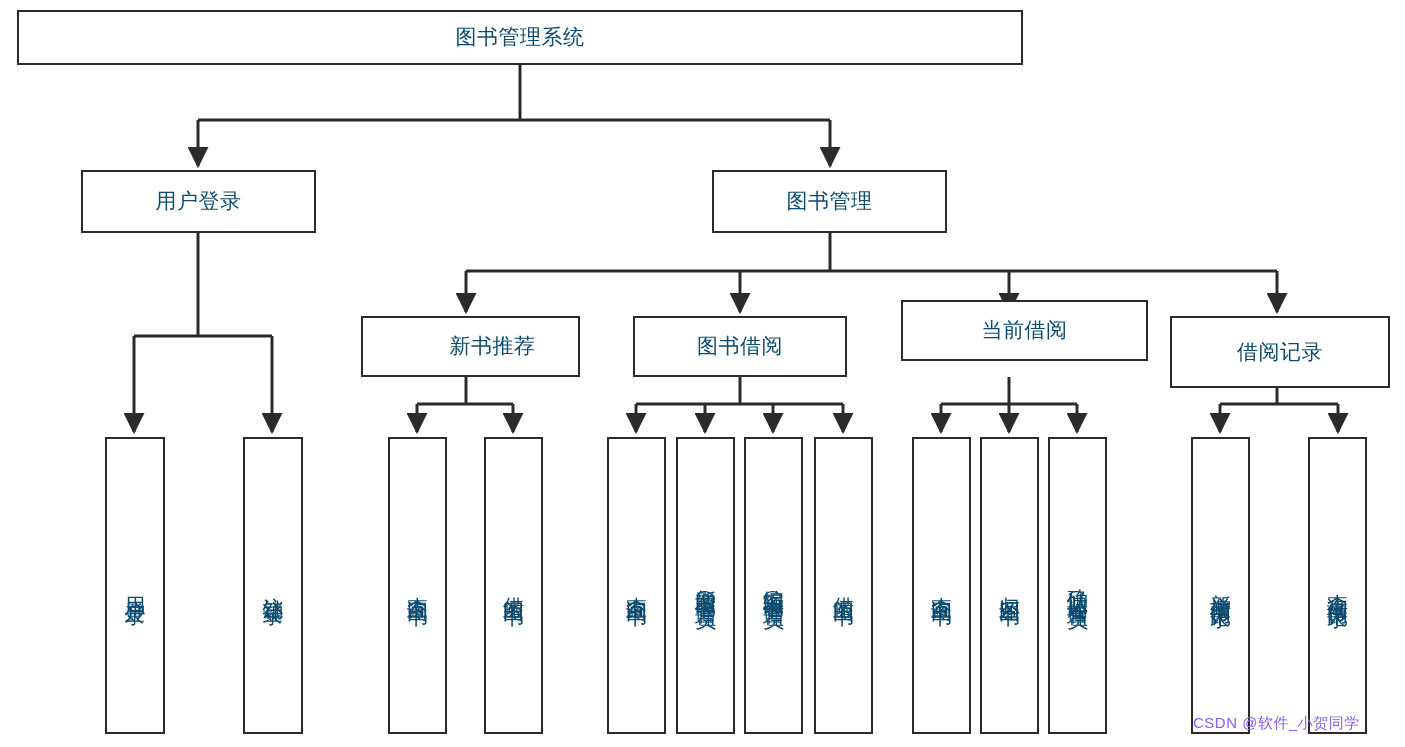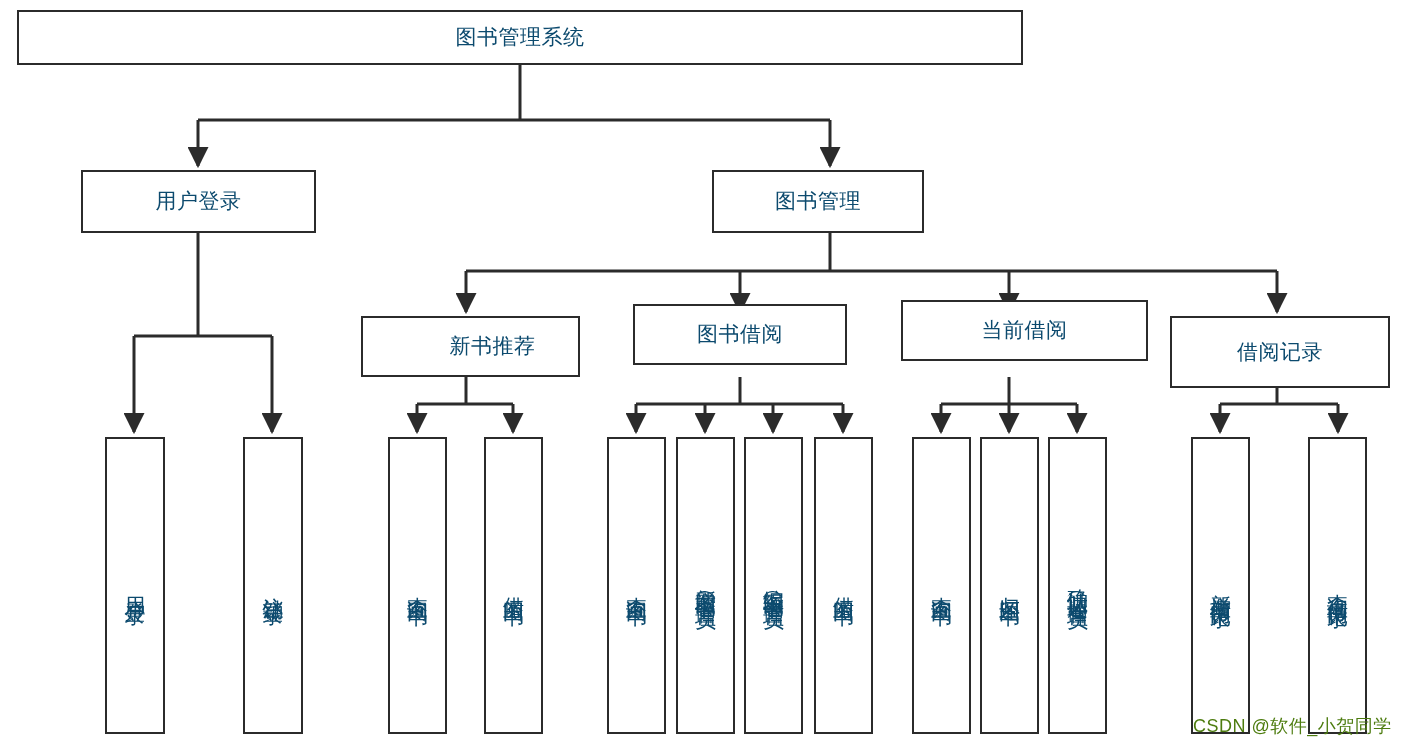--- a/index.html
+++ b/index.html
@@ -51,22 +51,22 @@
     writing-mode: vertical-rl;
     text-orientation: upright;
     white-space: normal;
     letter-spacing: 3px;
     font-size: 21px;
     line-height: 1.05;
     max-height: 100%;
   }
   .watermark {
     position: absolute;
-    font-size: 18px;
-    color: #4d7c0f;
+    font-size: 15px;
+    color: #8b5cf6;
     white-space: nowrap;
     letter-spacing: 0.5px;
   }
 </style>
 </head>
 <body>
 
 <div id="canvas">
 
   <svg id="diagram-svg" viewBox="0 0 1405 747" xmlns="http://www.w3.org/2000/svg">
@@ -121,28 +121,28 @@
     </g>
   </svg>
 
   <div class="node" style="left:17px; top:10px; width:1006px; height:55px;">
     <span class="node-label">图书管理系统</span>
   </div>
 
   <div class="node" style="left:81px; top:170px; width:235px; height:63px;">
     <span class="node-label">用户登录</span>
   </div>
-  <div class="node" style="left:712px; top:170px; width:212px; height:63px;align-items:center;">
+  <div class="node" style="left:712px; top:170px; width:235px; height:63px;align-items:center;">
     <span class="node-label">图书管理</span>
   </div>
 
   <div class="node" style="left:361px; top:316px; width:219px; height:61px;padding-left:44px;">
     <span class="node-label">新书推荐</span>
   </div>
-  <div class="node" style="left:633px; top:304px; width:214px; height:61px;">
+  <div class="node" style="left:633px; top:316px; width:214px; height:61px;">
     <span class="node-label">图书借阅</span>
   </div>
   <div class="node" style="left:901px; top:300px; width:247px; height:61px;">
     <span class="node-label">当前借阅</span>
   </div>
   <div class="node" style="left:1170px; top:316px; width:220px; height:72px;">
     <span class="node-label">借阅记录</span>
   </div>
 
   <div class="node leaf" style="left:105px; top:437px; width:60px; height:297px;">

